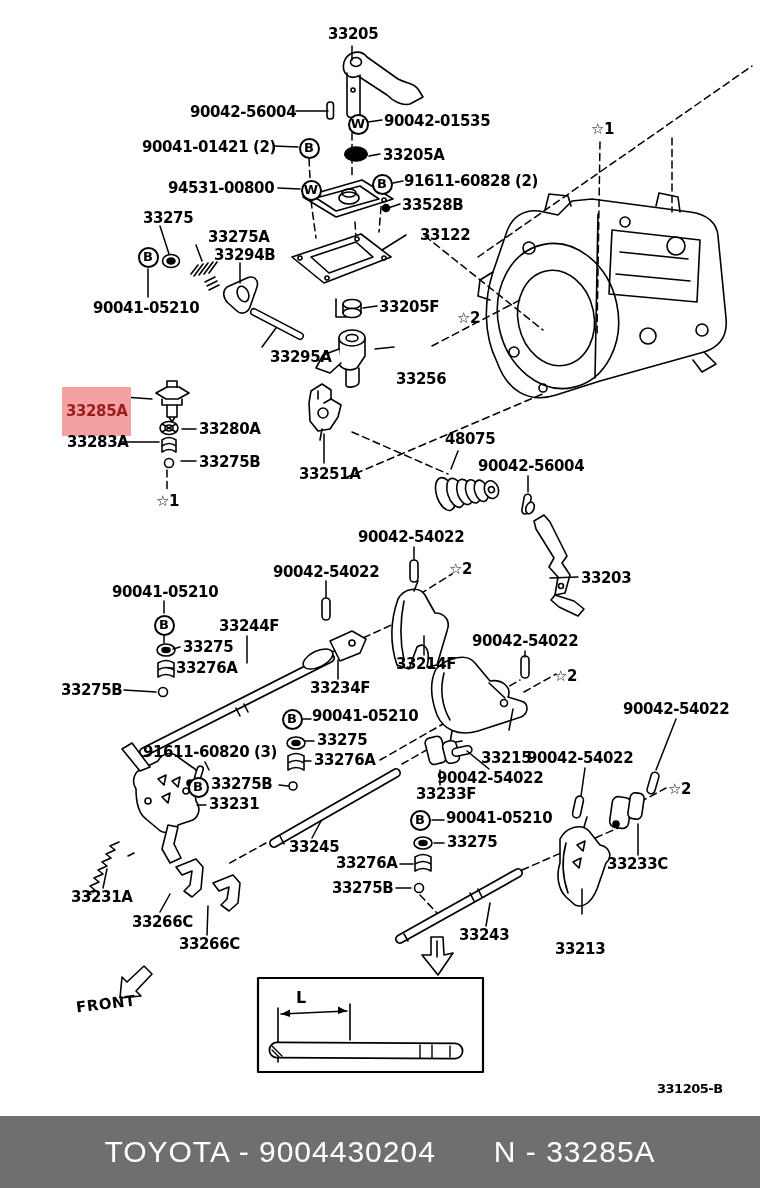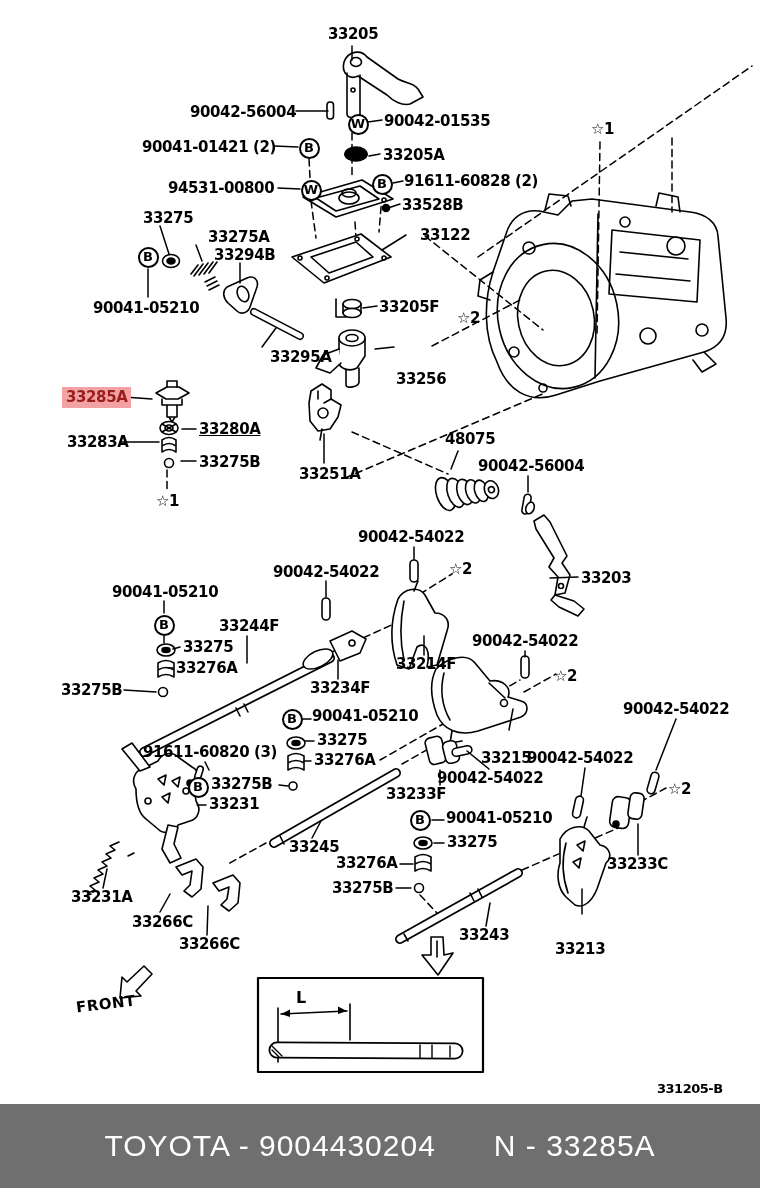--- a/index.html
+++ b/index.html
@@ -7,34 +7,34 @@
     width:760px;height:1188px;position:relative;overflow:hidden;
     background:#fff;font-family:"DejaVu Sans",sans-serif;
   }
   #stage{position:absolute;left:0;top:0;width:760px;height:1112px;}
   #lineart{position:absolute;left:0;top:0;}
   #labels{position:absolute;left:0;top:0;width:760px;height:1112px;z-index:5;}
   .plabel{
     position:absolute;font-weight:bold;font-size:15px;line-height:17px;
     letter-spacing:-0.4px;color:#000;white-space:nowrap;
   }
-  .plabel.hl{padding:2px 4px;margin:-2px -4px;}
+  .plabel.hl{padding:16px 4px;margin:-2px -4px;}
   .badge{
     position:absolute;width:21px;height:21px;box-sizing:border-box;
     border:2.3px solid #000;border-radius:50%;background:#fff;
     font-weight:bold;font-size:13px;line-height:16px;text-align:center;color:#000;
   }
   .front{
     position:absolute;left:76px;top:995px;font-weight:bold;font-size:15px;
     letter-spacing:0.5px;transform:rotate(-7deg);z-index:6;
   }
   .dimlabel{position:absolute;left:296px;top:988px;font-weight:bold;font-size:16px;z-index:6;}
   .drawcode{position:absolute;left:657px;top:1081px;font-weight:bold;font-size:13px;letter-spacing:-0.5px;z-index:6;}
   .footer{
-    position:absolute;left:0;bottom:0;width:760px;height:84px;z-index:8;
+    position:absolute;left:0;bottom:0;width:760px;height:72px;z-index:8;
     display:flex;align-items:center;justify-content:center;gap:58px;
     color:#fff;font-family:"Liberation Sans",sans-serif;font-size:30px;font-weight:400;letter-spacing:1px;
   }
 </style>
 </head>
 <body>
 
 <div id="stage">
 
 <svg id="lineart" width="760" height="1112" viewBox="0 0 760 1112">
@@ -251,21 +251,21 @@
       <div class="plabel" style="left: 402px; top: 197px;">33528B</div>
       <div class="plabel" style="left: 408px; top: 227px; margin-left: 12px;">33122</div>
       <div class="plabel" style="left: 143px; top: 210px;">33275</div>
       <div class="plabel" style="left: 176px; top: 229px; margin-left: 32px;">33275A</div>
       <div class="plabel" style="left: 214px; top: 247px;">33294B</div>
       <div class="plabel" style="left: 93px; top: 300px;">90041-05210</div>
       <div class="plabel" style="left: 232px; top: 349px; margin-left: 38px;">33295A</div>
       <div class="plabel" style="left: 379px; top: 299px;">33205F</div>
       <div class="plabel" style="left: 396px; top: 339px; margin-top: 32px;">33256</div>
       <div class="plabel hl" style="left: 66px; top: 389px; background: rgb(242, 162, 162); color: rgb(155, 28, 28);">33285A</div>
-      <div class="plabel" style="left: 199px; top: 421px; text-decoration: underline;">33280A</div>
+      <div class="plabel" style="left: 199px; top: 421px;">33280A</div>
       <div class="plabel" style="left: 67px; top: 434px;">33283A</div>
       <div class="plabel" style="left: 199px; top: 454px;">33275B</div>
       <div class="plabel" style="left: 156px; top: 493px;">☆1</div>
       <div class="plabel" style="left: 299px; top: 466px;">33251A</div>
       <div class="plabel" style="left: 591px; top: 121px;">☆1</div>
       <div class="plabel" style="left: 457px; top: 310px;">☆2</div>
       <div class="plabel" style="left: 445px; top: 431px;">48075</div>
       <div class="plabel" style="left: 478px; top: 458px;">90042-56004</div>
       <div class="plabel" style="left: 581px; top: 570px;">33203</div>
       <div class="plabel" style="left: 358px; top: 529px;">90042-54022</div>
@@ -280,21 +280,21 @@
       <div class="plabel" style="left: 396px; top: 656px;">33214F</div>
       <div class="plabel" style="left: 472px; top: 633px;">90042-54022</div>
       <div class="plabel" style="left: 554px; top: 668px;">☆2</div>
       <div class="plabel" style="left: 623px; top: 701px;">90042-54022</div>
       <div class="plabel" style="left: 312px; top: 708px;">90041-05210</div>
       <div class="plabel" style="left: 317px; top: 732px;">33275</div>
       <div class="plabel" style="left: 314px; top: 752px;">33276A</div>
       <div class="plabel" style="left: 143px; top: 744px;">91611-60820 (3)</div>
       <div class="plabel" style="left: 211px; top: 776px;">33275B</div>
       <div class="plabel" style="left: 209px; top: 796px;">33231</div>
-      <div class="plabel" style="left: 386px; top: 786px;">33233F</div>
+      <div class="plabel" style="left: 416px; top: 786px;">33233F</div>
       <div class="plabel" style="left: 437px; top: 770px;">90042-54022</div>
       <div class="plabel" style="left: 481px; top: 731px; margin-top: 19px;">33215</div>
       <div class="plabel" style="left: 446px; top: 810px;">90041-05210</div>
       <div class="plabel" style="left: 447px; top: 834px;">33275</div>
       <div class="plabel" style="left: 336px; top: 855px;">33276A</div>
       <div class="plabel" style="left: 332px; top: 880px;">33275B</div>
       <div class="plabel" style="left: 289px; top: 839px;">33245</div>
       <div class="plabel" style="left: 527px; top: 750px;">90042-54022</div>
       <div class="plabel" style="left: 668px; top: 781px;">☆2</div>
       <div class="plabel" style="left: 607px; top: 856px;">33233C</div>

